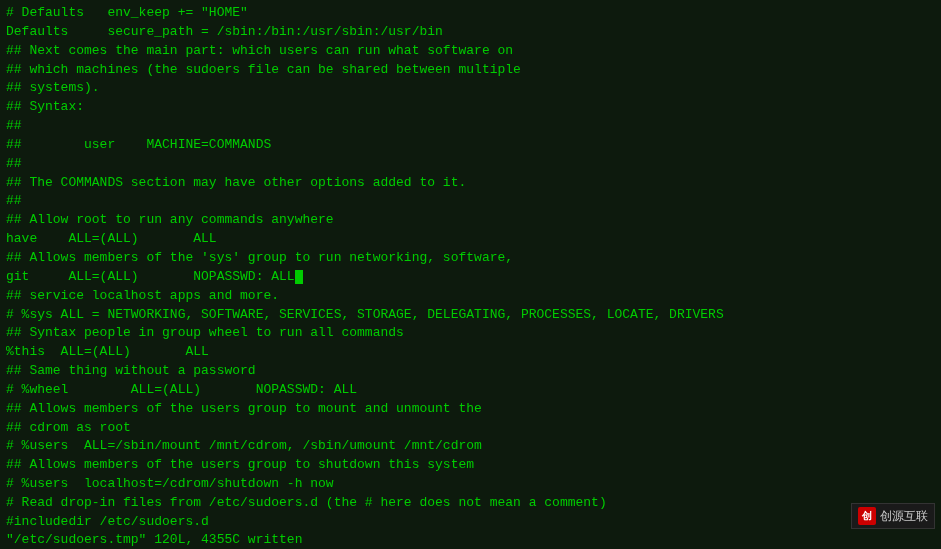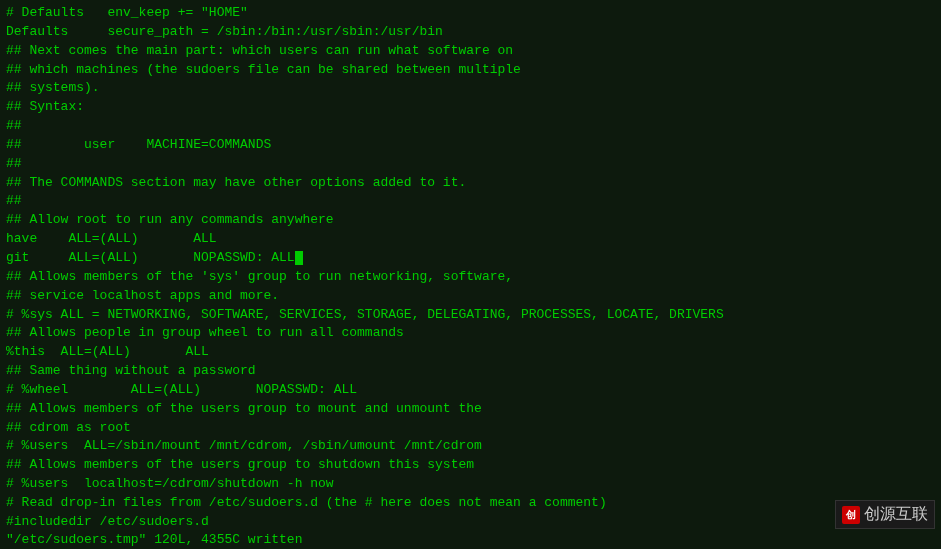--- a/index.html
+++ b/index.html
@@ -61,21 +61,21 @@
       border-radius: 2px;
       display: flex;
       align-items: center;
       justify-content: center;
       font-size: 10px;
       color: white;
       font-weight: bold;
     }
     .watermark-text {
       color: #cccccc;
-      font-size: 16px;
+      font-size: 12px;
       font-family: Liberation Mono, monospace;
     }
   </style>
 </head>
 <body>
 
 <div class="terminal">
   <div id="lines-container">
       <span class="line"># Defaults   env_keep += "HOME"</span>
       <span class="line"></span>
@@ -85,26 +85,26 @@
       <span class="line">## which machines (the sudoers file can be shared between multiple</span>
       <span class="line">## systems).</span>
       <span class="line">## Syntax:</span>
       <span class="line">##</span>
       <span class="line">##        user    MACHINE=COMMANDS</span>
       <span class="line">##</span>
       <span class="line">## The COMMANDS section may have other options added to it.</span>
       <span class="line">##</span>
       <span class="line">## Allow root to run any commands anywhere</span>
       <span class="line">have    ALL=(ALL)       ALL</span>
+      <span class="line">## Allows members of the 'sys' group to run networking, software,</span>
       <span class="line">git     ALL=(ALL)       NOPASSWD: ALL<span class="cursor"></span></span>
-      <span class="line">## Allows members of the 'sys' group to run networking, software,</span>
       <span class="line">## service localhost apps and more.</span>
       <span class="line"># %sys ALL = NETWORKING, SOFTWARE, SERVICES, STORAGE, DELEGATING, PROCESSES, LOCATE, DRIVERS</span>
       <span class="line"></span>
-      <span class="line">## Allows people in group wheel to run all commands</span>
+      <span class="line">## Syntax people in group wheel to run all commands</span>
       <span class="line">%this  ALL=(ALL)       ALL</span>
       <span class="line"></span>
       <span class="line">## Same thing without a password</span>
       <span class="line"># %wheel        ALL=(ALL)       NOPASSWD: ALL</span>
       <span class="line"></span>
       <span class="line">## Allows members of the users group to mount and unmount the</span>
       <span class="line">## cdrom as root</span>
       <span class="line"># %users  ALL=/sbin/mount /mnt/cdrom, /sbin/umount /mnt/cdrom</span>
       <span class="line"></span>
       <span class="line">## Allows members of the users group to shutdown this system</span>

